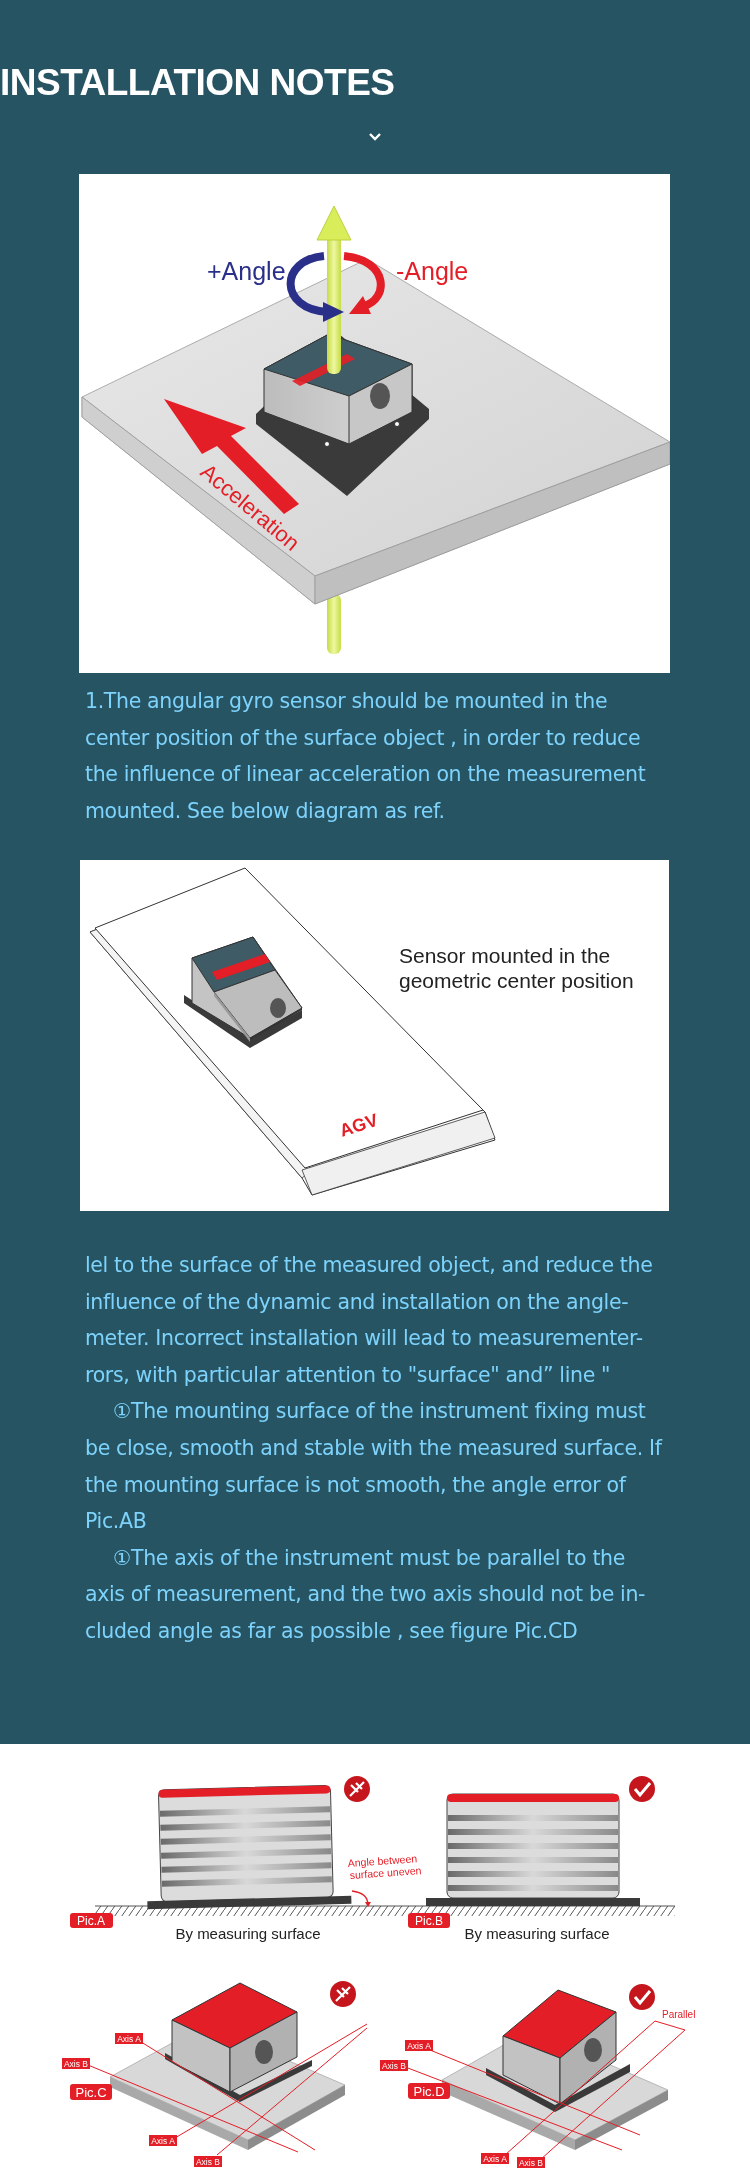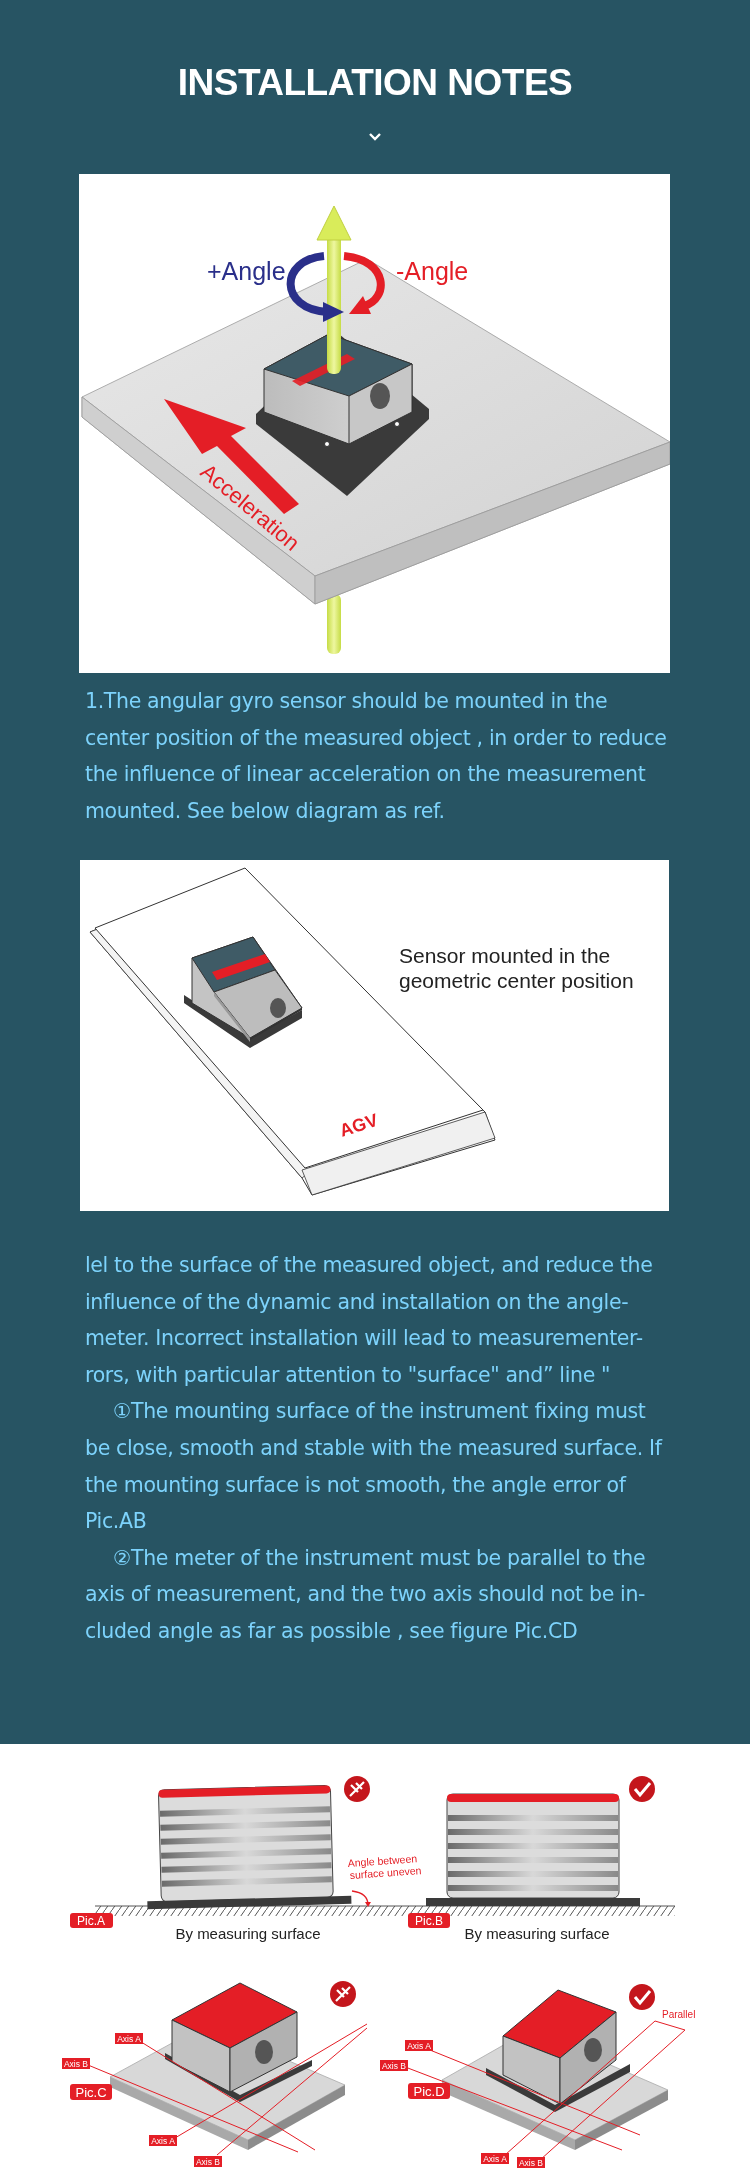--- a/index.html
+++ b/index.html
@@ -8,21 +8,21 @@
   .dark-section {
     position: relative;
     width: 750px;
     height: 1744px;
     background: #275463;
   }
   .page-title {
     position: absolute;
     left: 0; width: 750px;
     top: 62px;
-    text-align: center;
+    text-align: left;
     color: #ffffff;
     font-family: "Liberation Sans", sans-serif;
     font-weight: bold;
     font-size: 37px;
     letter-spacing: -0.5px;
   }
   .chevron {
     position: absolute;
     left: 368px; top: 132px;
     width: 14px; height: 10px;
@@ -119,21 +119,21 @@
       <polygon points="244,128 265,138 244,148" fill="#2a2f8a"></polygon>
       <path d="M 265 82 C 310 86, 310 125, 285 132" fill="none" stroke="#e41e26" stroke-width="8"></path>
       <polygon points="284,122 270,140 292,140" fill="#e41e26"></polygon>
       <text x="128" y="106" class="svg-text" font-size="25" fill="#2a2f8a">+Angle</text>
       <text x="317" y="106" class="svg-text" font-size="25" fill="#e41e26">-Angle</text>
     </svg>
   </div>
 
   <div class="para p1">
     <span class="line">1.The angular gyro sensor should be mounted in the</span>
-    <span class="line">center position of the measured object , in order to reduce</span>
+    <span class="line">center position of the surface object , in order to reduce</span>
     <span class="line">the influence of linear acceleration on the measurement</span>
     <span class="line">mounted. See below diagram as ref.</span>
   </div>
 
   <div class="figure-box fig2">
     <svg width="589" height="351" viewBox="0 0 589 351">
 
       <polygon points="10,72 160,13 405,252 415,280 232,335 222,318" fill="#ffffff" stroke="#333" stroke-width="1"></polygon>
       <polygon points="10,72 20,68 232,310 222,318" fill="#f4f4f4" stroke="#333" stroke-width="0.8"></polygon>
       <polygon points="222,310 405,252 415,278 232,335" fill="#f0f0f0" stroke="#333" stroke-width="0.8"></polygon>
@@ -159,21 +159,21 @@
 
   <div class="para p2">
     <span class="line">lel to the surface of the measured object, and reduce the</span>
     <span class="line">influence of the dynamic and installation on the angle-</span>
     <span class="line">meter. Incorrect installation will lead to measurementer-</span>
     <span class="line">rors, with particular attention to "surface" and”   line "</span>
     <span class="line indent">①The mounting surface of the instrument fixing must</span>
     <span class="line">be close, smooth and stable with the measured surface. If</span>
     <span class="line">the mounting surface is not smooth, the angle error of</span>
     <span class="line">Pic.AB</span>
-    <span class="line indent">②The meter of the instrument must be parallel to the</span>
+    <span class="line indent">①The axis of the instrument must be parallel to the</span>
     <span class="line">axis of measurement, and the two axis should not be in-</span>
     <span class="line">cluded angle as far as possible , see figure Pic.CD</span>
   </div>
 </div>
 
 <div class="bottom-section">
   <svg width="750" height="426" viewBox="0 1744 750 426">
     <defs>
       <linearGradient id="stripe" x1="0" y1="0" x2="1" y2="0">
         <stop offset="0" stop-color="#6a6a6a"></stop>

